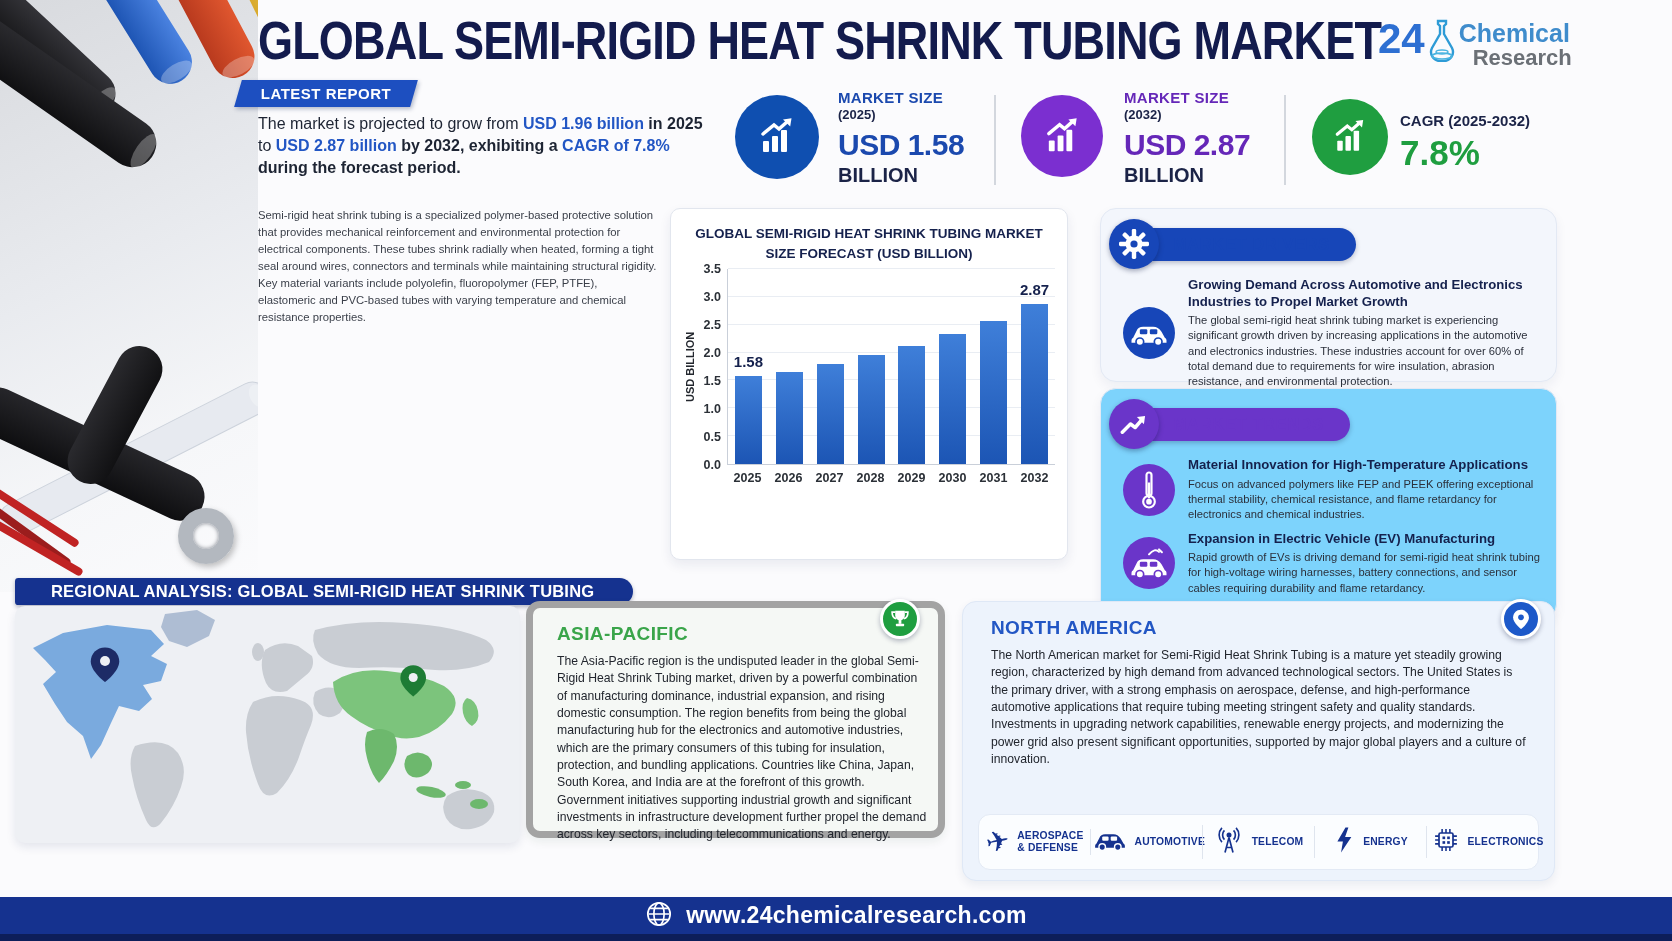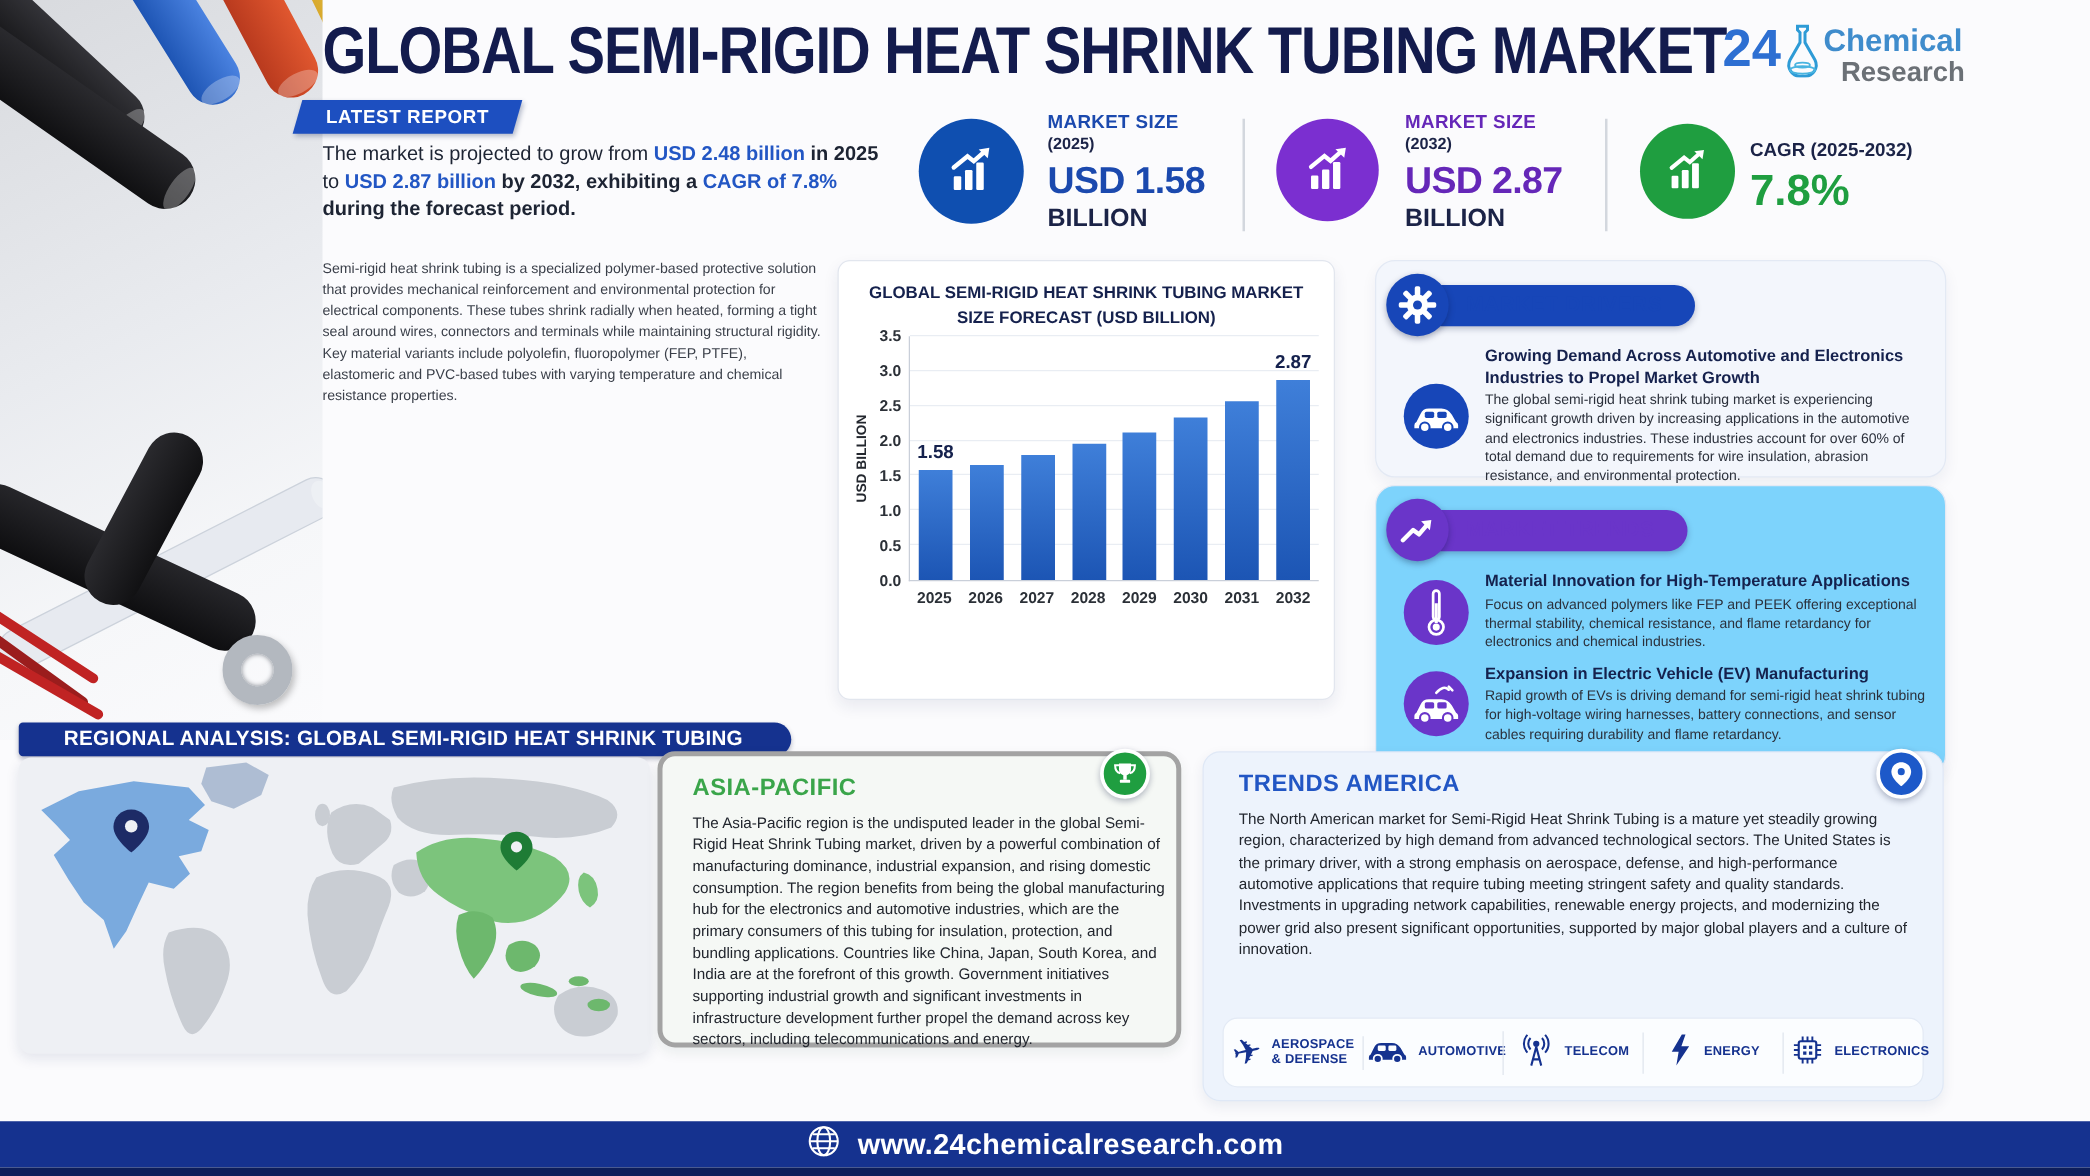--- a/index.html
+++ b/index.html
@@ -111,21 +111,21 @@
   .item-title { font-size:13.2px; font-weight:bold; color:#15214d; line-height:1.25; }
   .item-body { font-size:11.2px; line-height:1.37; color:#2b303b; margin-top:3px; }
 
   
   .regional-banner { position:absolute; left:15px; top:578px; width:618px; height:27px; background:#15328f;
                      border-radius:4px 16px 16px 4px; color:#fff; font-weight:bold; font-size:16.5px;
                      line-height:27px; padding-left:36px; letter-spacing:.2px; box-shadow:0 2px 4px rgba(10,20,60,.3); }
   .map-panel { position:absolute; left:15px; top:606px; width:505px; height:237px; background:#eef0f4;
                border-radius:10px; box-shadow:0 4px 10px rgba(20,40,90,.10); overflow:hidden; }
   .region-card { position:absolute; top:601px; border-radius:14px; }
-  .rc-apac { left:526px; width:419px; height:237px; background:#f5f8f5; border:4px solid #a3a3a3;
+  .rc-apac { left:526px; width:419px; height:237px; background:#f5f8f5; border:7px solid #a3a3a3;
              box-shadow:0 4px 10px rgba(20,60,30,.07); padding:15px 8px 0 24px; }
   .rc-na { left:962px; width:593px; height:280px; background:#edf3fc; border:1px solid #dfe8f6;
            box-shadow:0 4px 10px rgba(20,40,90,.07); padding:15px 24px 0 28px; }
   .rc-title { font-size:19px; font-weight:bold; letter-spacing:.4px; }
   .t-green { color:#3aa54a; } .t-blue2 { color:#2256c4; }
   .rc-body { margin-top:8px; font-size:12.2px; line-height:1.42; color:#22262e; }
   .corner-circle { position:absolute; width:40px; height:40px; border-radius:50%; border:3px solid #fff;
                    display:flex; align-items:center; justify-content:center; box-shadow:0 2px 5px rgba(10,20,60,.3); }
   .cc-trophy { left:880px; top:599px; background:#1f9e40; }
   .cc-pin { left:1501px; top:599px; background:#1d59c9; }
@@ -177,21 +177,21 @@
     <span class="logo-text">
       <div class="logo-chem">Chemical</div>
       <div class="logo-res">Research</div>
     </span>
   </div>
 
   <div class="badge">
     <span>LATEST REPORT</span>
   </div>
 
-  <div class="summary"><span>The market is projected to grow from </span><b>USD 2.48 billion</b><span class="dk"> in 2025</span><span> to </span><b>USD 2.87 billion</b><span class="dk"> by 2032, exhibiting a </span><b>CAGR of 7.8%</b><span class="dk"> during the forecast period.</span></div>
+  <div class="summary"><span>The market is projected to grow from </span><b>USD 1.96 billion</b><span class="dk"> in 2025</span><span> to </span><b>USD 2.87 billion</b><span class="dk"> by 2032, exhibiting a </span><b>CAGR of 7.8%</b><span class="dk"> during the forecast period.</span></div>
 
   <div class="desc">Semi-rigid heat shrink tubing is a specialized polymer-based protective solution that provides mechanical reinforcement and environmental protection for electrical components. These tubes shrink radially when heated, forming a tight seal around wires, connectors and terminals while maintaining structural rigidity. Key material variants include polyolefin, fluoropolymer (FEP, PTFE), elastomeric and PVC-based tubes with varying temperature and chemical resistance properties.</div>
 
   <div class="stat-icon si-1">
     <svg width="44" height="44" viewBox="0 0 44 44">
         <rect x="8" y="26" width="6" height="11" rx="1" fill="#fff"></rect>
         <rect x="17" y="21" width="6" height="16" rx="1" fill="#fff"></rect>
         <rect x="26" y="15" width="6" height="22" rx="1" fill="#fff"></rect>
         <path d="M8 19 L19 10 L24 14 L33 6" stroke="#fff" stroke-width="3.5" fill="none" stroke-linecap="round"></path>
         <path d="M28 4.5 L36.5 3.2 L35.2 11.5 Z" fill="#fff"></path>
@@ -435,21 +435,21 @@
     <svg width="22" height="22" viewBox="0 0 32 32">
         <path d="M9 4 h14 v7 a7 7 0 0 1 -14 0 z" fill="#fff"></path>
         <path d="M9 6 H4.5 q0 8 6 9.5" stroke="#fff" stroke-width="2.4" fill="none"></path>
         <path d="M23 6 h4.5 q0 8 -6 9.5" stroke="#fff" stroke-width="2.4" fill="none"></path>
         <rect x="14" y="17.5" width="4" height="5.5" fill="#fff"></rect>
         <rect x="10" y="23" width="12" height="3.6" rx="1" fill="#fff"></rect>
       </svg>
   </div>
 
   <div class="region-card rc-na">
-    <div class="rc-title t-blue2">TRENDS AMERICA</div>
+    <div class="rc-title t-blue2">NORTH AMERICA</div>
     <div class="rc-body">The North American market for Semi-Rigid Heat Shrink Tubing is a mature yet steadily growing region, characterized by high demand from advanced technological sectors. The United States is the primary driver, with a strong emphasis on aerospace, defense, and high-performance automotive applications that require tubing meeting stringent safety and quality standards. Investments in upgrading network capabilities, renewable energy projects, and modernizing the power grid also present significant opportunities, supported by major global players and a culture of innovation.</div>
   </div>
   <div class="corner-circle cc-pin">
     <svg width="20" height="20" viewBox="0 0 24 24">
         <path fill="#fff" d="M12 1 C6.5 1 2.5 5.2 2.5 10.3 c0 6.6 9.5 13.7 9.5 13.7 s9.5 -7.1 9.5 -13.7 C21.5 5.2 17.5 1 12 1 z"></path>
         <circle cx="12" cy="10" r="3.4" fill="#1d59c9"></circle>
       </svg>
   </div>
 
   <div class="industries">

